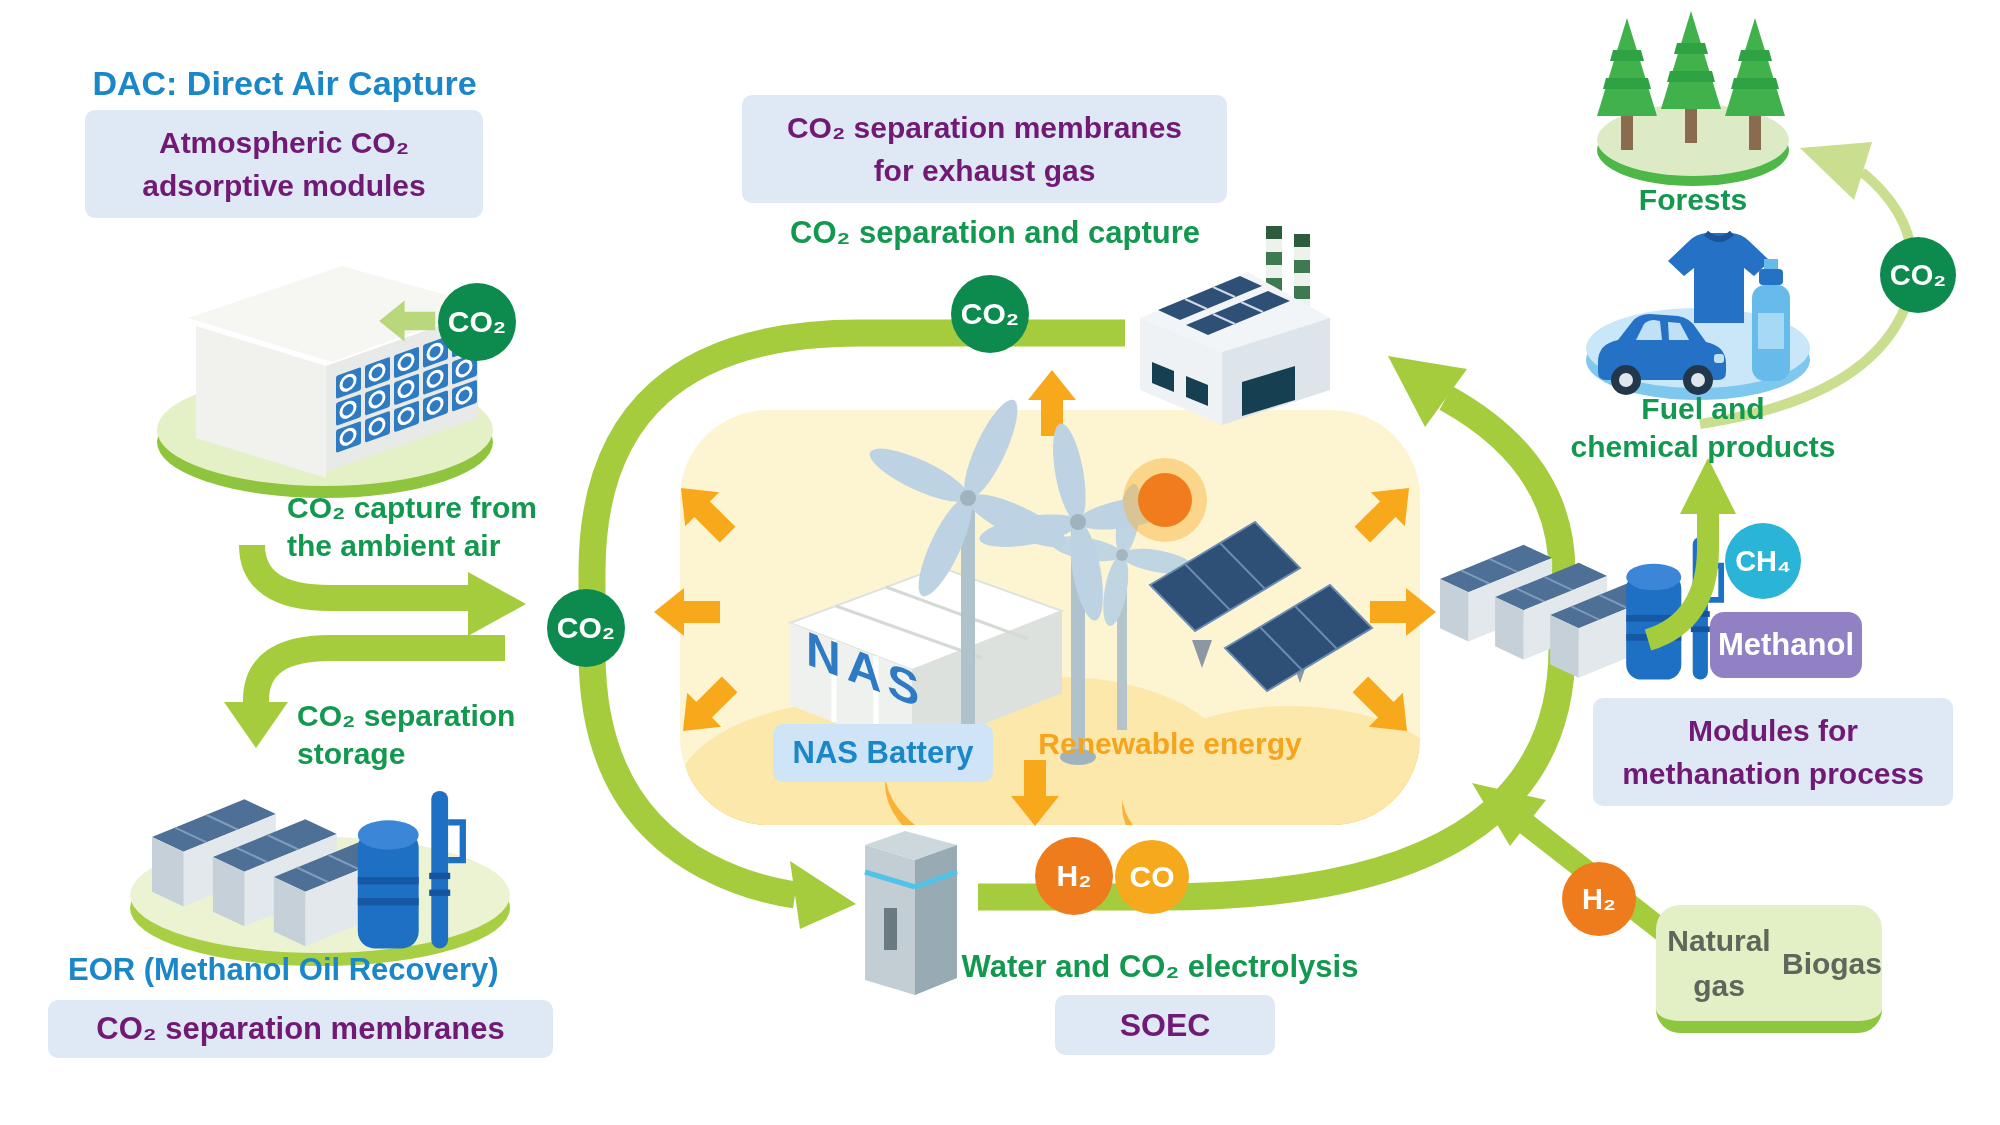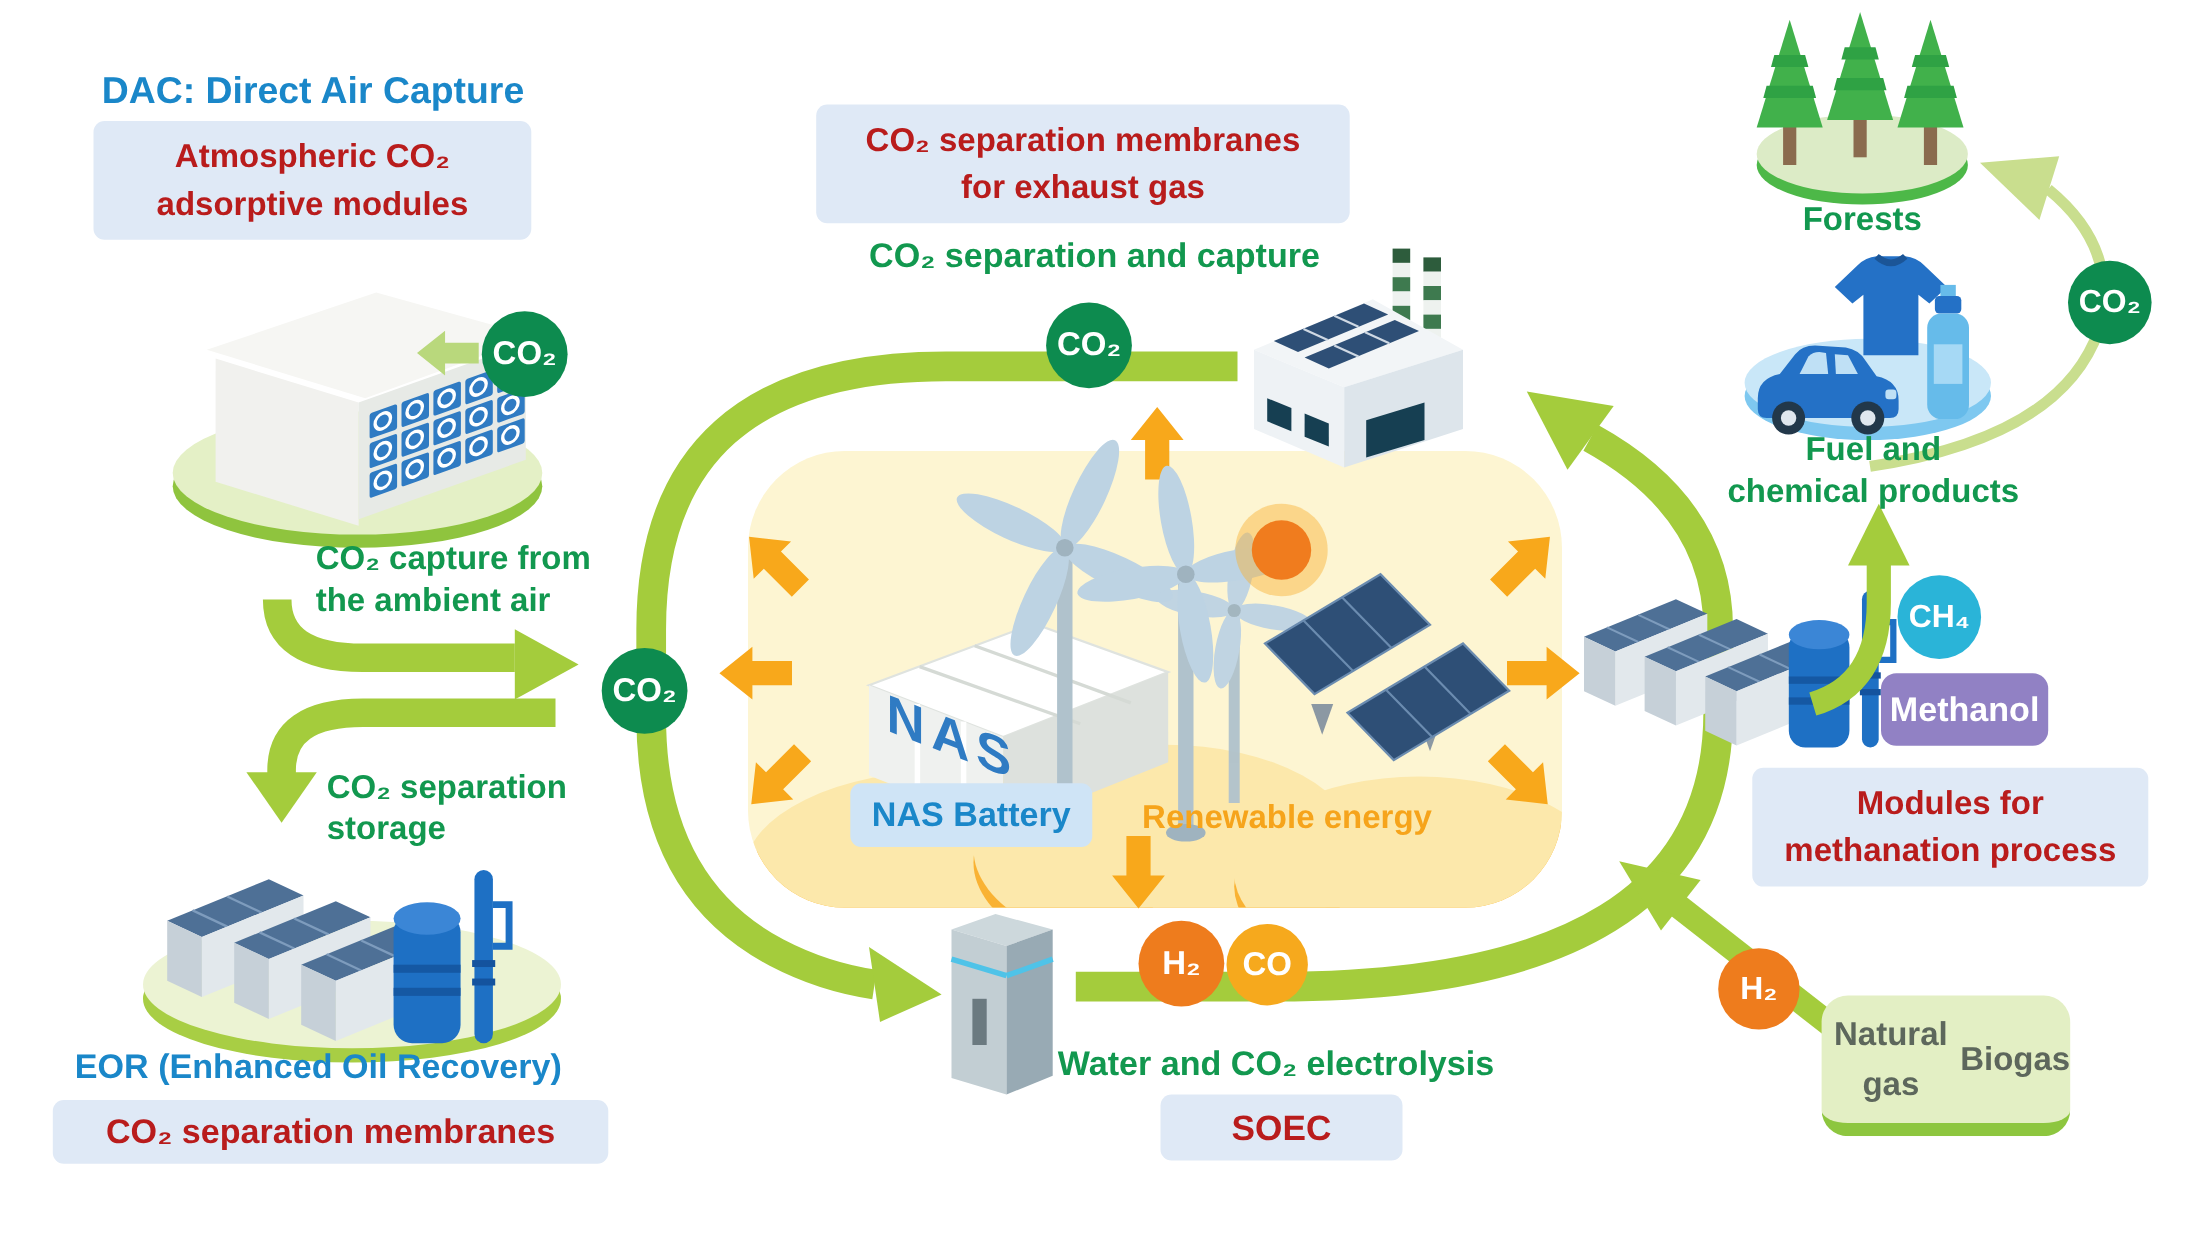--- a/index.html
+++ b/index.html
@@ -3,24 +3,24 @@
 <meta charset="utf-8">
 <style>
   html,body{margin:0;padding:0;background:#ffffff;}
   #canvas{position:relative;width:2000px;height:1125px;overflow:hidden;background:#ffffff;
           font-family:"Liberation Sans","DejaVu Sans",sans-serif;}
   #art{position:absolute;left:0;top:0;}
   .lbl{position:absolute;font-weight:700;line-height:1.25;}
   .blue{color:#1a87c9;}
   .green{color:#12984f;}
   .orange{color:#f6a41b;}
-  .bluebox{position:absolute;background:#dfe9f6;border-radius:10px;color:#b91c1c;font-weight:700;
+  .bluebox{position:absolute;background:#dfe9f6;border-radius:10px;color:#701a75;font-weight:700;
            display:flex;flex-direction:column;align-items:center;justify-content:center;
            text-align:center;line-height:1.45;}
-  .nasbox{background:#cfe4f6;color:#1a87c9;}
+  .nasbox{background:#cfe4f6;color:#1a87c9;margin-top:12px;}
   .badge{position:absolute;border-radius:50%;color:#ffffff;font-weight:700;
          display:flex;align-items:center;justify-content:center;}
   .bg-co2{background:#0d8b4f;}
   .bg-h2{background:#ee7c1d;}
   .bg-co{background:#f6a91d;}
   .bg-ch4{background:#2ab4d8;}
   .methanolbox{position:absolute;background:#9181c4;border-radius:14px;color:#ffffff;font-weight:700;
                display:flex;align-items:center;justify-content:center;}
   .naturalbox{position:absolute;background:#e3efc4;border-radius:24px;border-bottom:12px solid #8dc63f;
               color:#5d675c;font-weight:700;display:flex;align-items:center;
@@ -345,21 +345,21 @@
 <div class="lbl green" style="left:287px;top:489px;width:300px;font-size:30px;">
   <span>CO₂ capture from</span><br>
   <span>the ambient air</span>
 </div>
 
 <div class="lbl green" style="left:297px;top:697px;width:300px;font-size:30px;">
   <span>CO₂ separation</span><br>
   <span>storage</span>
 </div>
 
-<div class="lbl blue" style="left:68px;top:951px;width:480px;font-size:31px;">EOR (Enhanced Oil Recovery)</div>
+<div class="lbl blue" style="left:68px;top:951px;width:480px;font-size:31px;">EOR (Methanol Oil Recovery)</div>
 
 <div class="bluebox" style="left:48px;top:1000px;width:505px;height:58px;font-size:31px;">
   <span>CO₂ separation membranes</span>
 </div>
 
 <div class="bluebox" style="left:742px;top:95px;width:485px;height:108px;font-size:30px;">
   <span>CO₂ separation membranes</span>
   <span>for exhaust gas</span>
 </div>
 

